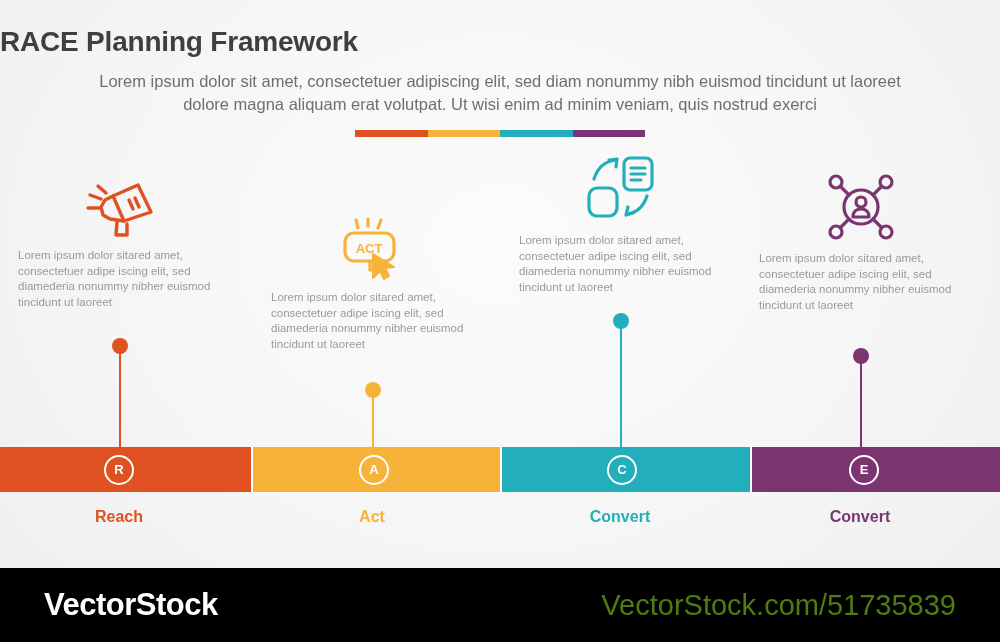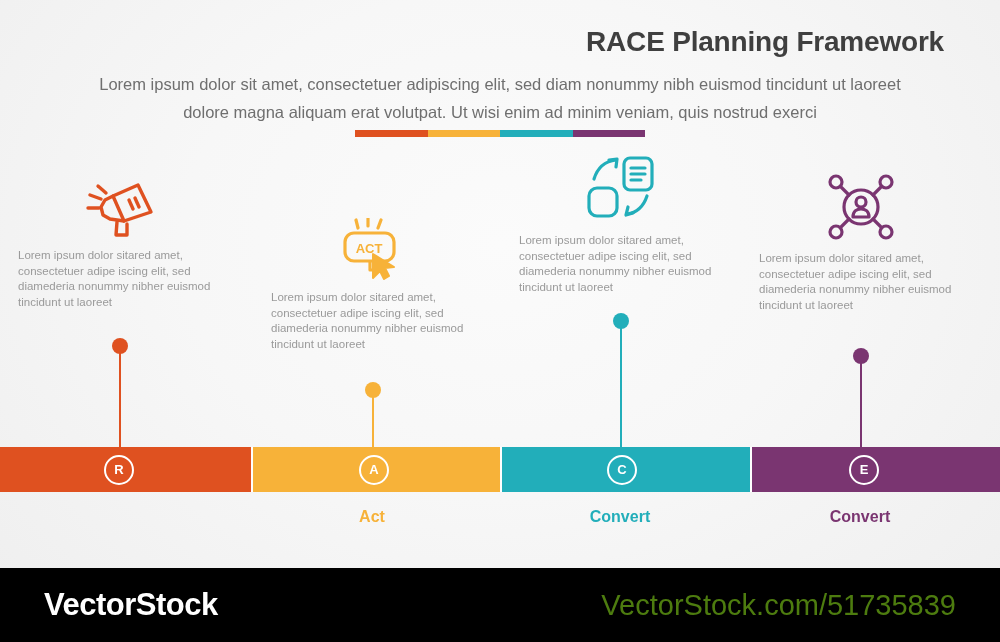--- a/index.html
+++ b/index.html
@@ -13,28 +13,28 @@
     position:relative;
     width:1000px;
     height:642px;
     background: radial-gradient(ellipse at 50% 38%, #fbfbfb 0%, #f7f7f7 45%, #eeeeee 100%);
     overflow:hidden;
   }
 
   
   #title {
     position:absolute; top:26px; left:0; width:944px;
-    text-align:right;
+    text-align:left;
     font-size:28px; font-weight:bold; color:#3f3f3f;
     letter-spacing:-0.2px;
   }
   #subtitle {
     position:absolute; top:70px; left:78px; width:844px;
     text-align:center;
-    font-size:16.5px; line-height:28px; color:#6f6f6f;
+    font-size:16.5px; line-height:23px; color:#6f6f6f;
     font-weight:400;
   }
 
   
   #accent-bar {
     position:absolute; top:130px; left:355px;
     width:290px; height:7px;
     display:flex;
   }
   #accent-bar > span { height:100%; flex:1 1 0; }
@@ -206,20 +206,21 @@
         <span>C</span>
       </div>
     </div>
     <div class="seg" style="width:250px; background:#7A3571; border-left:2px solid #ffffff;">
       <div class="letter-circle" style="left:112px;">
         <span>E</span>
       </div>
     </div>
   </div>
 
+  <div class="band-label" style="left:119px; color:#DF5120;">Reach</div>
   <div class="band-label" style="left:372px; color:#F7B239;">Act</div>
   <div class="band-label" style="left:620px; color:#22AEBA;">Convert</div>
   <div class="band-label" style="left:860px; color:#7A3571;">Convert</div>
 
   <div id="footer">
     <div class="brand">VectorStock</div>
     <div class="url">VectorStock.com/51735839</div>
   </div>
 
 </div>

